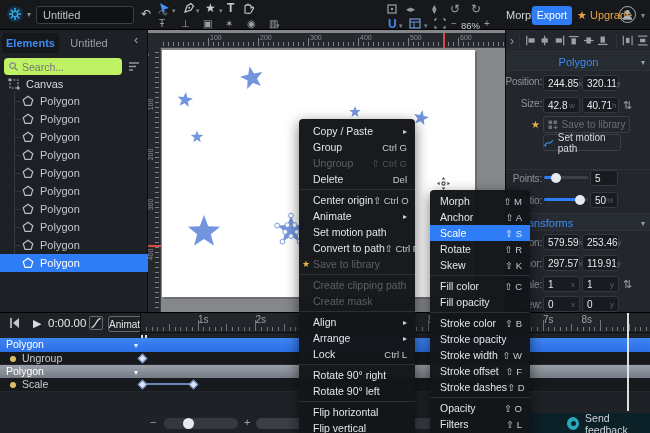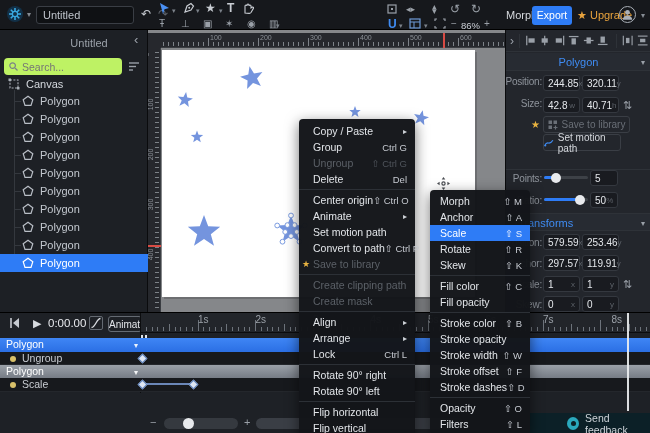--- a/index.html
+++ b/index.html
@@ -194,20 +194,21 @@
   <div id="exportBtn">Export</div>
   <span id="upgradeWrap"><span>★</span> <span>Upgrade</span></span>
   <svg id="avatar" viewBox="0 0 14 14">
     <circle cx="7" cy="5" r="2.2" fill="#aab0b8"></circle>
       <path d="M2.5,12 a4.5,4 0 0 1 9,0" fill="#aab0b8"></path>
   </svg>
   <span class="caret abs" style="left:641px;top:12px">▾</span>
 </div>
 
 <div id="sidebar">
+  <div id="tabElements">Elements</div>
   <div id="tabLibrary">Untitled</div>
   <span id="collapseL">‹</span>
   <div id="searchBox">
     <svg width="9" height="9" viewBox="0 0 9 9">
       <circle cx="3.6" cy="3.6" r="2.8" fill="none" stroke="#7a8088" stroke-width="1.2"></circle>
         <line x1="6" y1="6" x2="8.5" y2="8.5" stroke="#7a8088" stroke-width="1.2"></line>
     </svg>
     <input id="searchInput" placeholder="Search..." style="">
   </div>
   <svg class="abs" style="left:128px;top:31px" width="12" height="11" viewBox="0 0 12 11">
@@ -718,21 +719,21 @@
       <div class="ttick" style="left: 408.3px; height: 4px;"></div>
       <div class="ttick" style="left: 414px; height: 4px;"></div>
       <div class="ttick" style="left: 419.8px; height: 4px;"></div>
       <div class="ttick" style="left: 425.5px; height: 4px;"></div>
       <div class="ttick" style="left: 431.3px; height: 7px;"></div>
       <div class="ttick" style="left: 437px; height: 4px;"></div>
       <div class="ttick" style="left: 442.8px; height: 4px;"></div>
       <div class="ttick" style="left: 448.5px; height: 4px;"></div>
       <div class="ttick" style="left: 454.3px; height: 4px;"></div>
       <div class="ttick" style="left: 460px; height: 11px;"></div>
-      <span class="tlab" style="left: 460px;">8s</span>
+      <span class="tlab" style="left: 430px;">8s</span>
       <div class="ttick" style="left: 465.8px; height: 4px;"></div>
       <div class="ttick" style="left: 471.5px; height: 4px;"></div>
       <div class="ttick" style="left: 477.3px; height: 4px;"></div>
       <div class="ttick" style="left: 483px; height: 4px;"></div>
       <div class="ttick" style="left: 488.8px; height: 7px;"></div>
       <div class="ttick" style="left: 494.5px; height: 4px;"></div>
       <div class="ttick" style="left: 500.3px; height: 4px;"></div>
       <div class="ttick" style="left: 506px; height: 4px;"></div>
     </div>
   <div id="tlDivider"></div>

